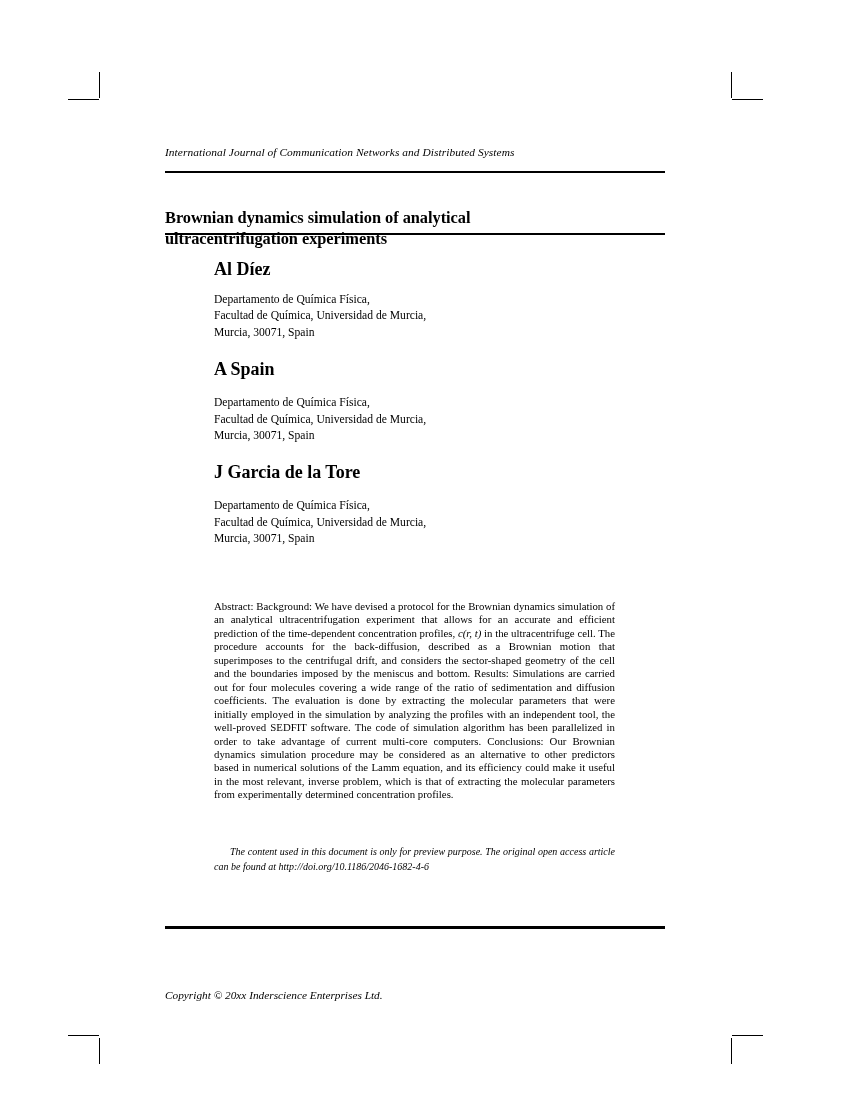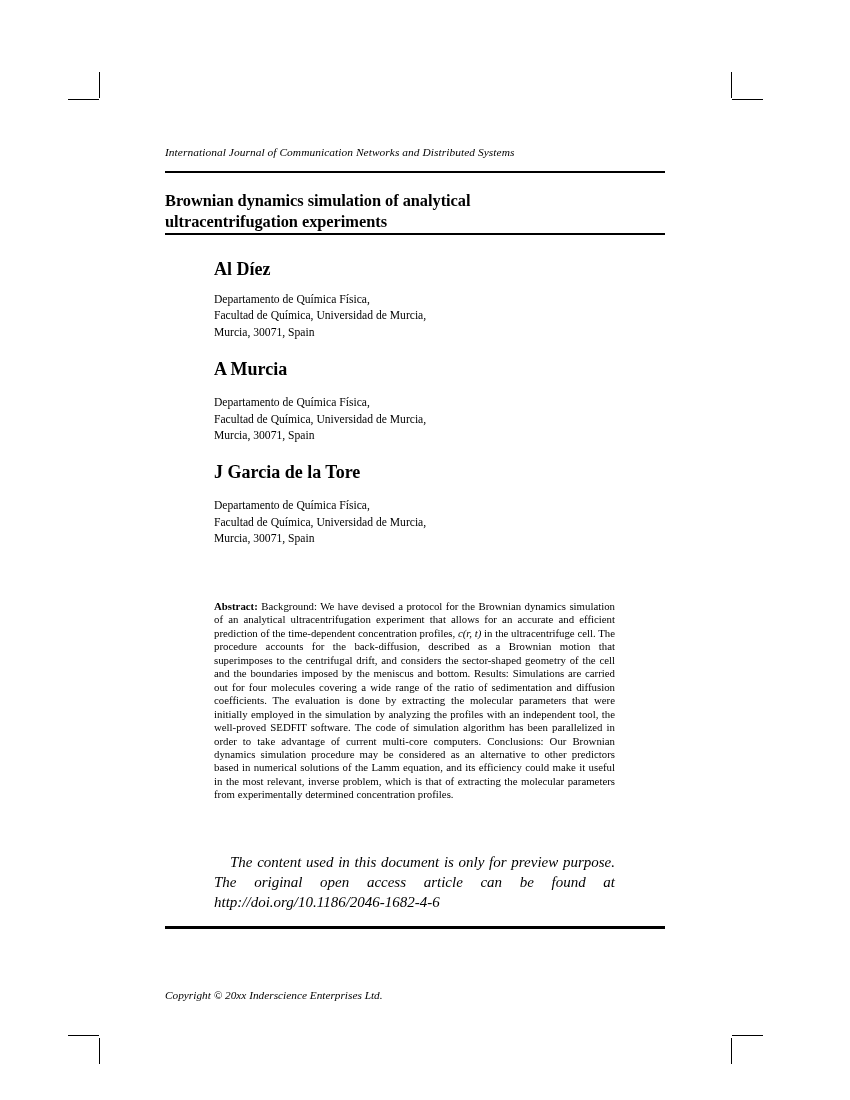--- a/index.html
+++ b/index.html
@@ -60,21 +60,21 @@
     left: 0;
     width: 500px;
     background: #000;
   }
   #rule-top    { top: 171px;  height: 2.2px; }
   #rule-under-title { top: 233px; height: 2.2px; }
   #rule-bottom { top: 926px;  height: 3.2px; }
 
   .article-title {
     position: absolute;
-    top: 179px;
+    top: 196px;
     left: 0;
     width: 420px;
     font-weight: bold;
     font-size: 16.4px;
     line-height: 21.5px;
     letter-spacing: -0.05px;
   }
 
   
   .authors {
@@ -99,34 +99,33 @@
   
   .abstract {
     position: absolute;
     top: 600px;
     left: 49px;
     width: 401px;
     font-size: 10.8px;
     line-height: 13.45px;
     text-align: justify;
   }
-  .abstract .lead { font-weight: bold; }
+  .abstract .lead { font-weight: normal; }
   .abstract i { }
 
   .preview-note {
     position: absolute;
     top: 844px;
     left: 49px;
     width: 401px;
-    font-size: 15px;
-    line-height: 20px;
+    font-size: 10px;
+    line-height: 15px;
     font-style: italic;
     text-align: justify;
     text-indent: 16px;
-    margin-top: 8px;
   }
 
   .copyright {
     position: absolute;
     top: 989px;
     left: 0;
     font-size: 11.3px;
     font-style: italic;
   }
 </style>
@@ -163,21 +162,21 @@
   <div class="authors">
 
     <div class="author-block">
       <div class="author-name">Al Díez</div>
       <div class="affil-line">Departamento de Química Física,</div>
       <div class="affil-line">Facultad de Química, Universidad de Murcia,</div>
       <div class="affil-line">Murcia, 30071, Spain</div>
     </div>
 
     <div class="author-block spaced">
-      <div class="author-name">A Murcia</div>
+      <div class="author-name">A Spain</div>
       <div class="affil-line">Departamento de Química Física,</div>
       <div class="affil-line">Facultad de Química, Universidad de Murcia,</div>
       <div class="affil-line">Murcia, 30071, Spain</div>
     </div>
 
     <div class="author-block spaced">
       <div class="author-name">J Garcia de la Tore</div>
       <div class="affil-line">Departamento de Química Física,</div>
       <div class="affil-line">Facultad de Química, Universidad de Murcia,</div>
       <div class="affil-line">Murcia, 30071, Spain</div>

